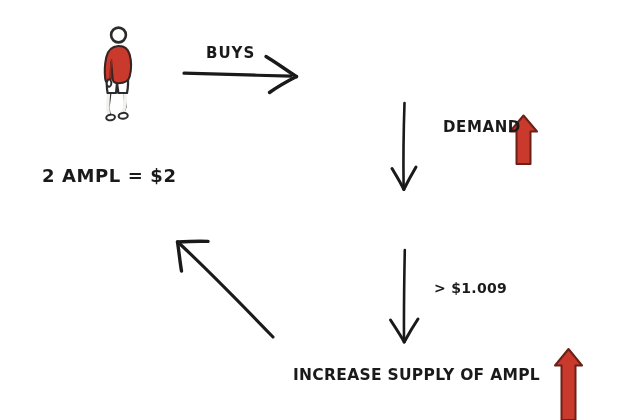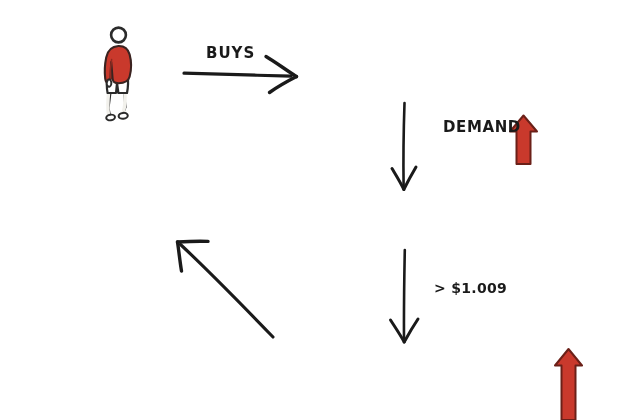--- a/index.html
+++ b/index.html
@@ -139,16 +139,18 @@
   </svg>
 
   <div class="label lbl-buys" style="left:206px; top:46px;">BUYS</div>
 
 
   <div class="label lbl-caps" style="left:424px; top:120px;margin-left:19px;">DEMAND</div>
 
 
   <div class="label lbl-gt" style="left:434px; top:281px;">&gt; $1.009</div>
 
+  <div class="label lbl-bottom" style="left:293px; top:368px;">INCREASE SUPPLY OF AMPL</div>
 
+  <div class="label eq-mid" style="left:42px; top:167px;">2 AMPL = $2</div>
 
 
 </div>
 
 </body></html>

